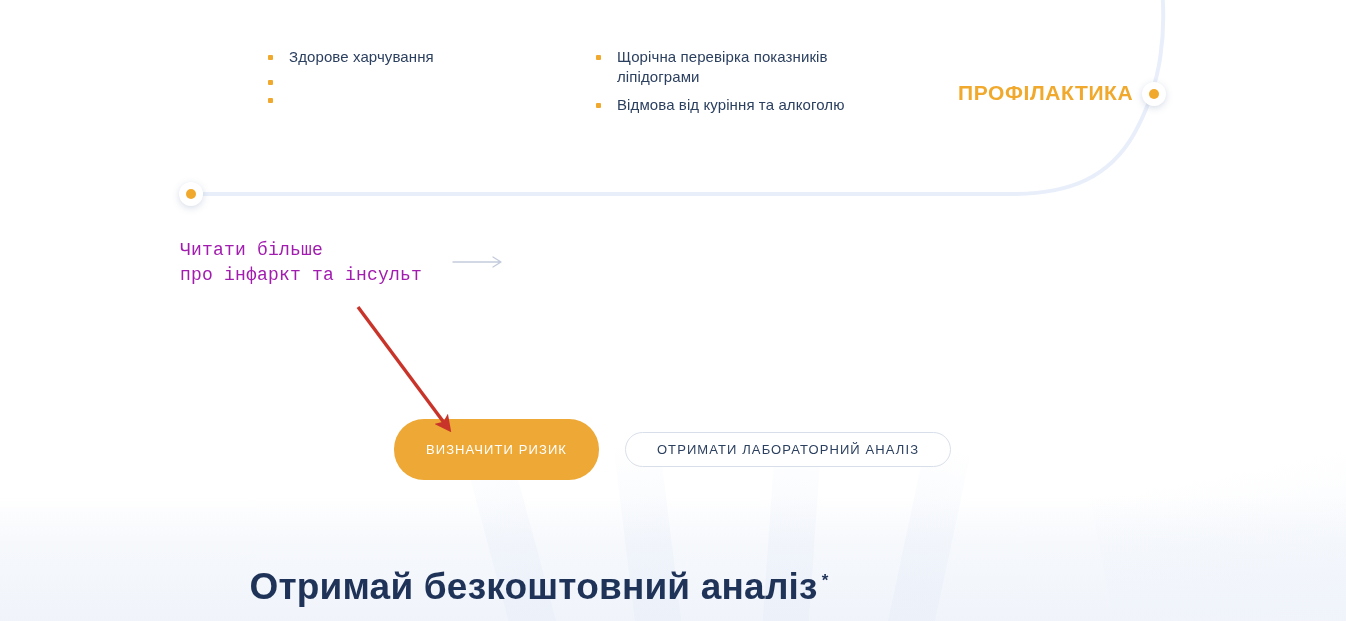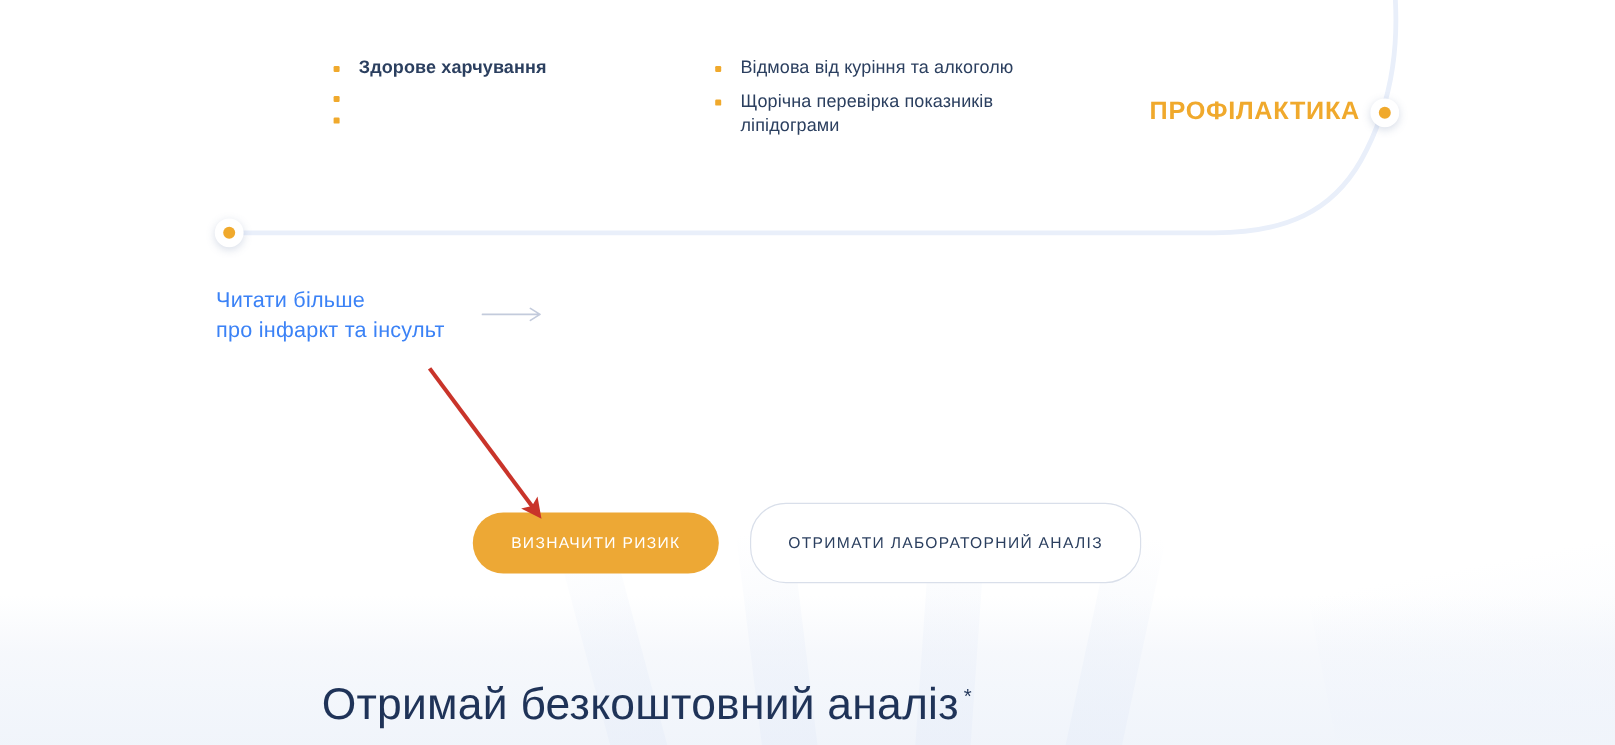--- a/index.html
+++ b/index.html
@@ -73,21 +73,21 @@
     left:958px; top:81px;
     font-size:21px;
     font-weight:bold;
     letter-spacing:0.6px;
     color:#F0A92C;
     white-space:nowrap;
   }
 
   
   .list-col { position:absolute; }
-  #list-col-1 { left:278px; top:47px; width:300px;font-weight:bold; }
+  #list-col-1 { left:268px; top:47px; width:300px; }
   #list-col-2 { left:596px; top:47px; width:300px; }
 
   .list-item {
     display:flex;
     align-items:flex-start;
     margin-bottom:5px;
   }
   .list-bullet {
     flex:0 0 auto;
     width:5px; height:5px;
@@ -107,23 +107,24 @@
   
   #read-more {
     position:absolute;
     left:180px; top:238px;
     display:flex;
     align-items:center;
   }
   #read-more-text {
     font-size:18px;
     line-height:25px;
-    color:#3b82f6;
+    color:#a21caf;
     white-space:pre-line;
     letter-spacing:0.2px;
+    font-family:Liberation Mono, monospace;
   }
   #read-more-arrow {
     margin-left:30px;
     margin-top:2px;
   }
 
   
   #cta-row {
     position:absolute;
     left:394px; top:419px;
@@ -135,27 +136,27 @@
     align-items:center;
     justify-content:center;
     border-radius:30px;
     font-size:13px;
     letter-spacing:1.1px;
     white-space:nowrap;
     cursor:pointer;
     user-select:none;
   }
   #btn-primary {
-    width:205px; height:51px;
+    width:205px; height:61px;
     background:#EDA835;
     color:#ffffff;
     border:none;
   }
   #btn-secondary {
-    width:326px; height:67px;
+    width:326px; height:35px;
     margin-left:26px;
     background:#ffffff;
     color:#2B3F5F;
     border:1px solid #D9DFEA;
   }
 
   
   #annotation-arrow {
     position:absolute; left:0; top:0;
     width:1346px; height:621px;
@@ -164,20 +165,21 @@
 
   
   #free-analysis-heading {
     position:absolute;
     left:0; top:566px;
     width:1078px;
     text-align:center;
     font-size:37px;
     color:#1F3358;
     letter-spacing:0.2px;
+    font-weight:bold;
   }
   #free-analysis-asterisk {
     font-size:17px;
     vertical-align:super;
     color:#1F3358;
     margin-left:4px;
   }
 </style>
 </head>
 <body>
@@ -213,25 +215,25 @@
       <span class="list-bullet"></span>
     </div>
     <div class="list-item">
       <span class="list-bullet"></span>
     </div>
   </div>
 
   <div class="list-col" id="list-col-2">
     <div class="list-item">
       <span class="list-bullet"></span>
+      <span class="list-text" style="max-width:248px;">Щорічна перевірка показників ліпідограми</span>
+    </div>
+    <div class="list-item">
+      <span class="list-bullet"></span>
       <span class="list-text">Відмова від куріння та алкоголю</span>
-    </div>
-    <div class="list-item">
-      <span class="list-bullet"></span>
-      <span class="list-text" style="max-width:248px;">Щорічна перевірка показників ліпідограми</span>
     </div>
   </div>
 
   <div id="read-more">
     <div id="read-more-text">Читати більше
 про інфаркт та інсульт</div>
     <span id="read-more-arrow">
       <svg width="52" height="14" viewBox="0 0 52 14">
         <path d="M 1 7 L 48 7 M 41 2 L 49 7 L 41 12" fill="none" stroke="#C3CBDC" stroke-width="1.4" stroke-linecap="round" stroke-linejoin="round"></path>
       </svg>

